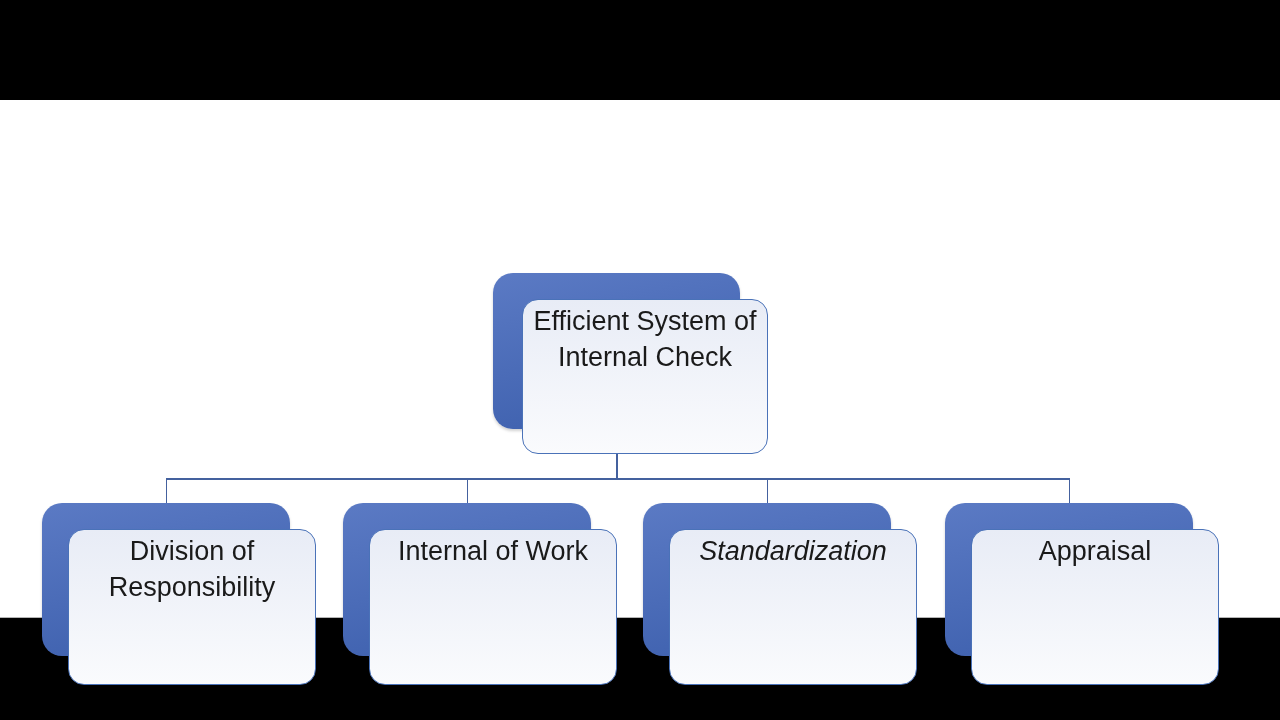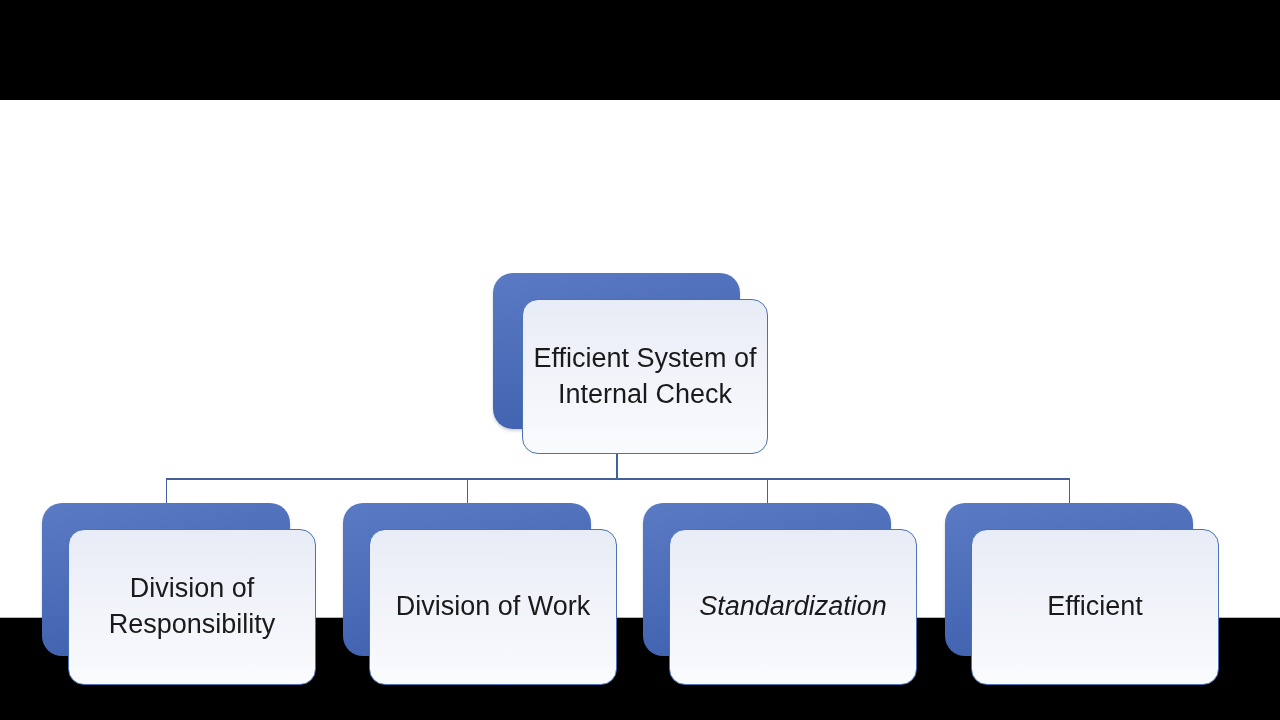--- a/index.html
+++ b/index.html
@@ -34,21 +34,21 @@
     position:absolute;
     background:linear-gradient(168deg,var(--blue-top) 0%,var(--blue-bottom) 100%);
     border-radius:20px;
     box-shadow:0 2px 3px rgba(0,0,0,0.18);
   }
   .card{
     position:absolute;
     background:linear-gradient(180deg,var(--panel-top) 0%,var(--panel-bottom) 100%);
     border:1px solid var(--panel-border);
     border-radius:16px;
-    display:flex;align-items:center;justify-content:center;
+    display:flex;justify-content:center;
     text-align:center;
     font-size:27px;line-height:1.33;
     padding:4px 10px;
   }
   
   .root-back{left:493px;top:273px;width:247px;height:156px;}
   .root-card{left:522px;top:299px;width:246px;height:155px;}
   
   .c-back{top:503px;width:248px;height:153px;}
   .c-card{top:529px;width:248px;height:156px;}
@@ -88,29 +88,29 @@
 <div class="node c0">
   <div class="back c-back"></div>
   <div class="card c-card">
     <span>Division of Responsibility</span>
   </div>
 </div>
 
 <div class="node c1">
   <div class="back c-back"></div>
   <div class="card c-card">
-    <span>Division of Work</span>
+    <span>Internal of Work</span>
   </div>
 </div>
 
 <div class="node c2">
   <div class="back c-back"></div>
   <div class="card c-card">
     <span>Standardization</span>
   </div>
 </div>
 
 <div class="node c3">
   <div class="back c-back"></div>
   <div class="card c-card">
-    <span>Efficient</span>
+    <span>Appraisal</span>
   </div>
 </div>
 
 </body></html>

